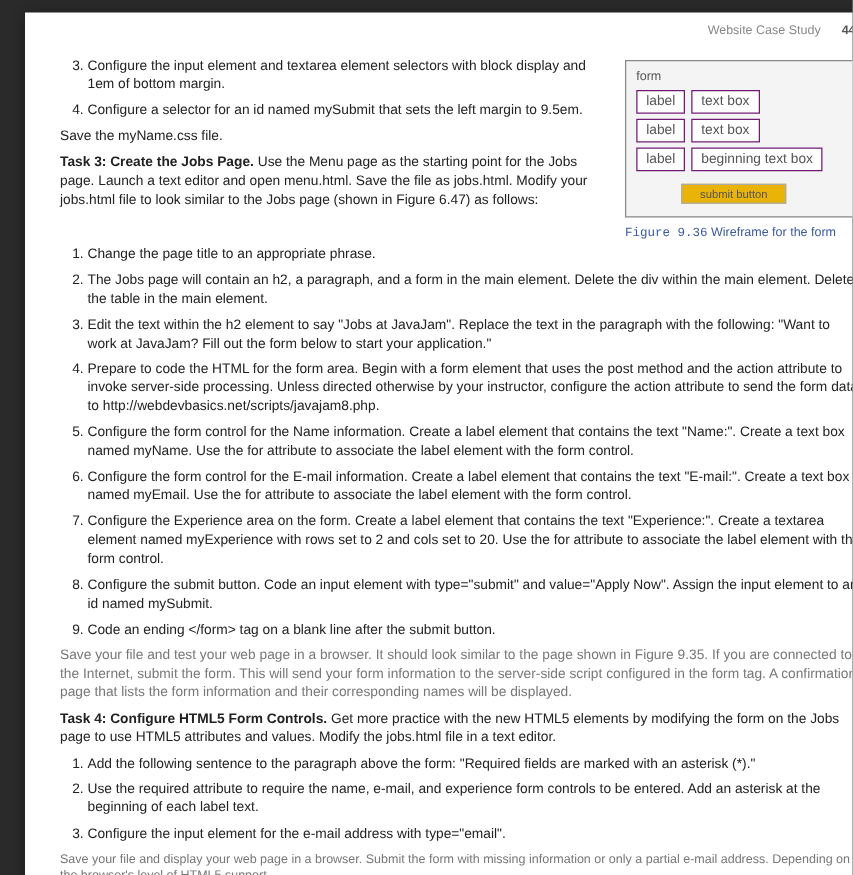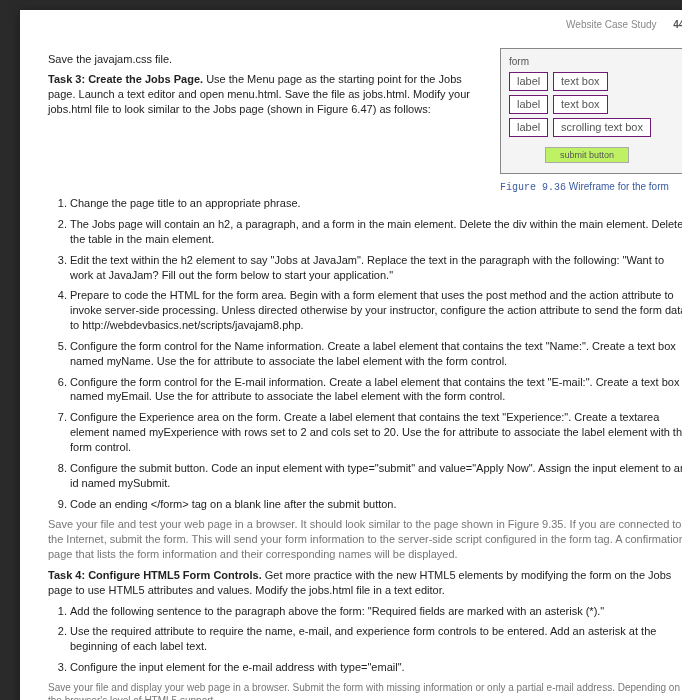--- a/index.html
+++ b/index.html
@@ -65,21 +65,21 @@
     display: inline-block;
     background: #fff;
     border: 1px solid #701a75;
     padding: 1px 7px;
     font-size: 11px;
     color: #555;
     margin-right: 2px;
   }
   .f-submit {
     display: inline-block;
-    background: #bef264;
+    background: #eab308;
     border: 1px solid #aaa;
     padding: 1px 14px;
     font-size: 9px;
     color: #555;
     margin: 6px 0 0 36px;
   }
   .fig-caption {
     font-size: 10px;
     color: #3a5aa0;
     margin-top: 6px;
@@ -116,42 +116,46 @@
 
 <div class="page">
 
   <div class="header">
     <span>Website Case Study</span>
     <span class="pg">441</span>
   </div>
 
   <div class="two-col">
     <div class="left-col">
-      <div class="para">Save the javajam.css file.</div>
+      <ol class="main-list" start="3">
+        <li>Configure the input element and textarea element selectors with block display and 1em of bottom margin.</li>
+        <li>Configure a selector for an id named mySubmit that sets the left margin to 9.5em.</li>
+      </ol>
+      <div class="para">Save the myName.css file.</div>
 
       <div class="after-first">
         <span class="task-heading">Task 3: Create the Jobs Page.</span>
         <span> Use the Menu page as the starting point for the Jobs page. Launch a text editor and open menu.html. Save the file as jobs.html. Modify your jobs.html file to look similar to the Jobs page (shown in Figure 6.47) as follows:</span>
       </div>
     </div>
 
     <div class="right-col">
       <div class="figure-box">
         <div class="f-title">form</div>
         <div class="f-row">
           <span class="f-cell">label</span>
           <span class="f-cell">text box</span>
         </div>
         <div class="f-row">
           <span class="f-cell">label</span>
           <span class="f-cell">text box</span>
         </div>
         <div class="f-row">
           <span class="f-cell">label</span>
-          <span class="f-cell">scrolling text box</span>
+          <span class="f-cell">beginning text box</span>
         </div>
         <div class="f-submit">submit button</div>
       </div>
       <div class="fig-caption">
         <span class="fig-num">Figure 9.36</span>
         <span> Wireframe for the form</span>
       </div>
     </div>
   </div>
 

